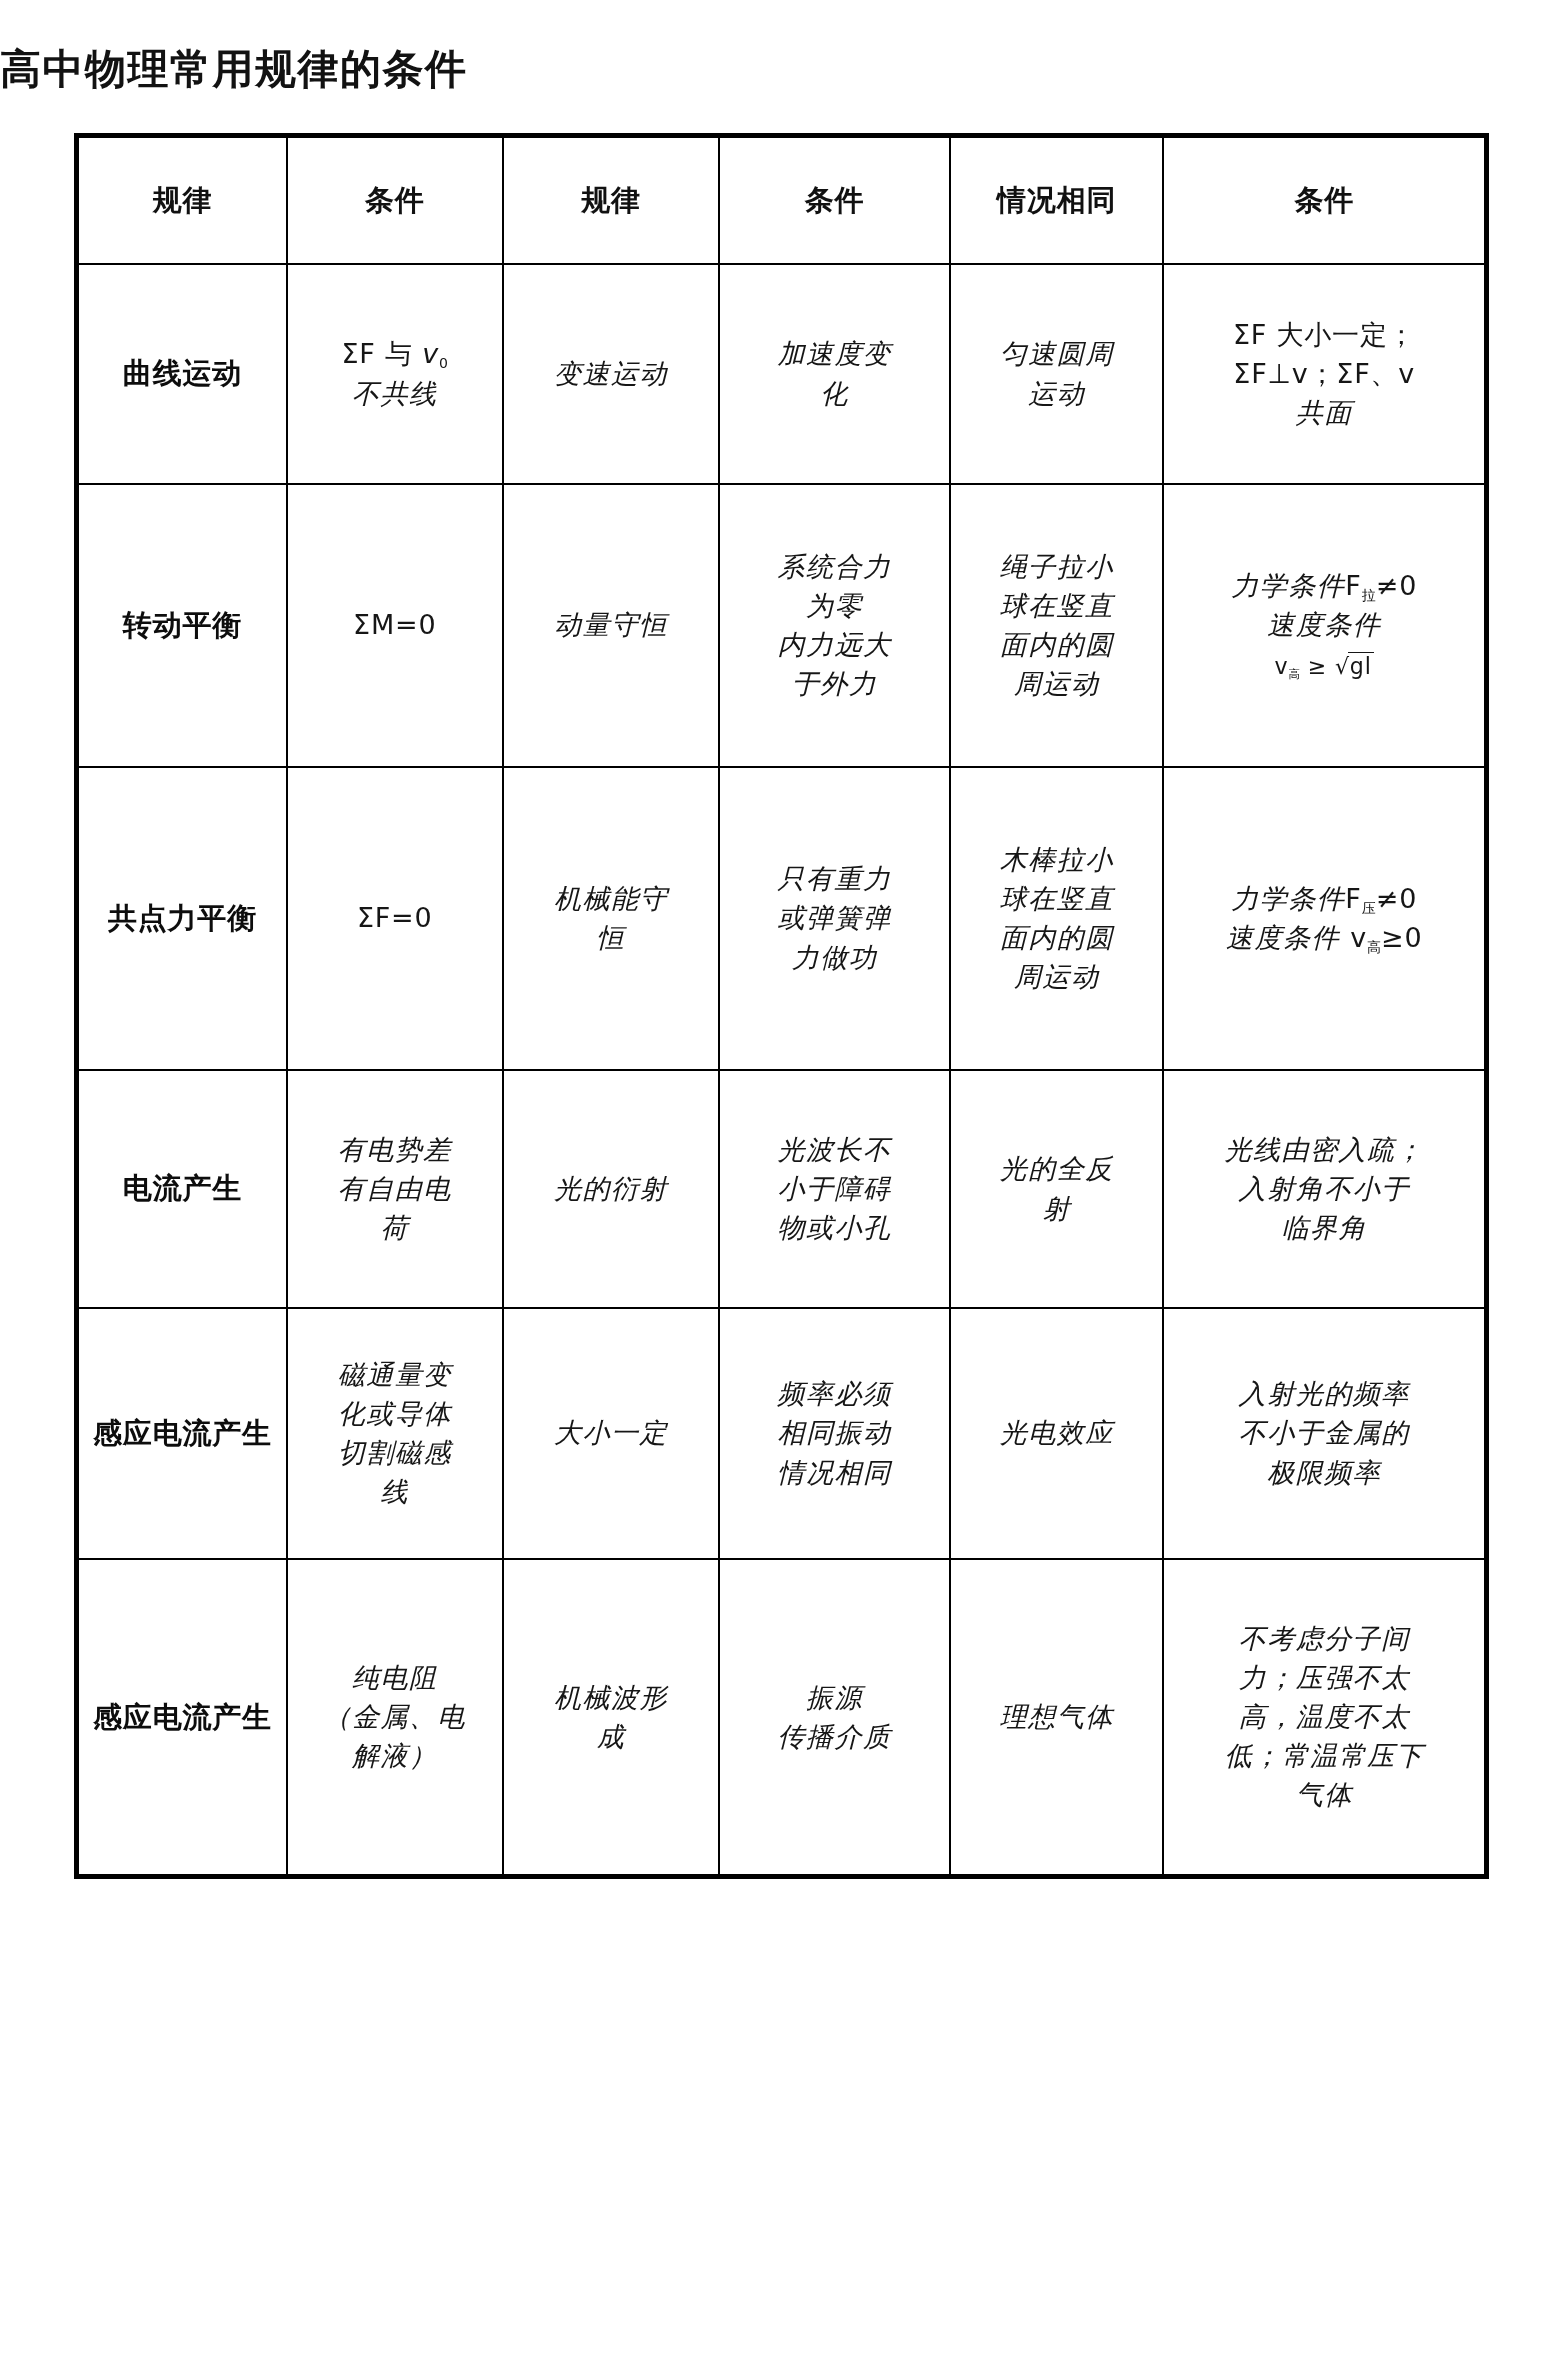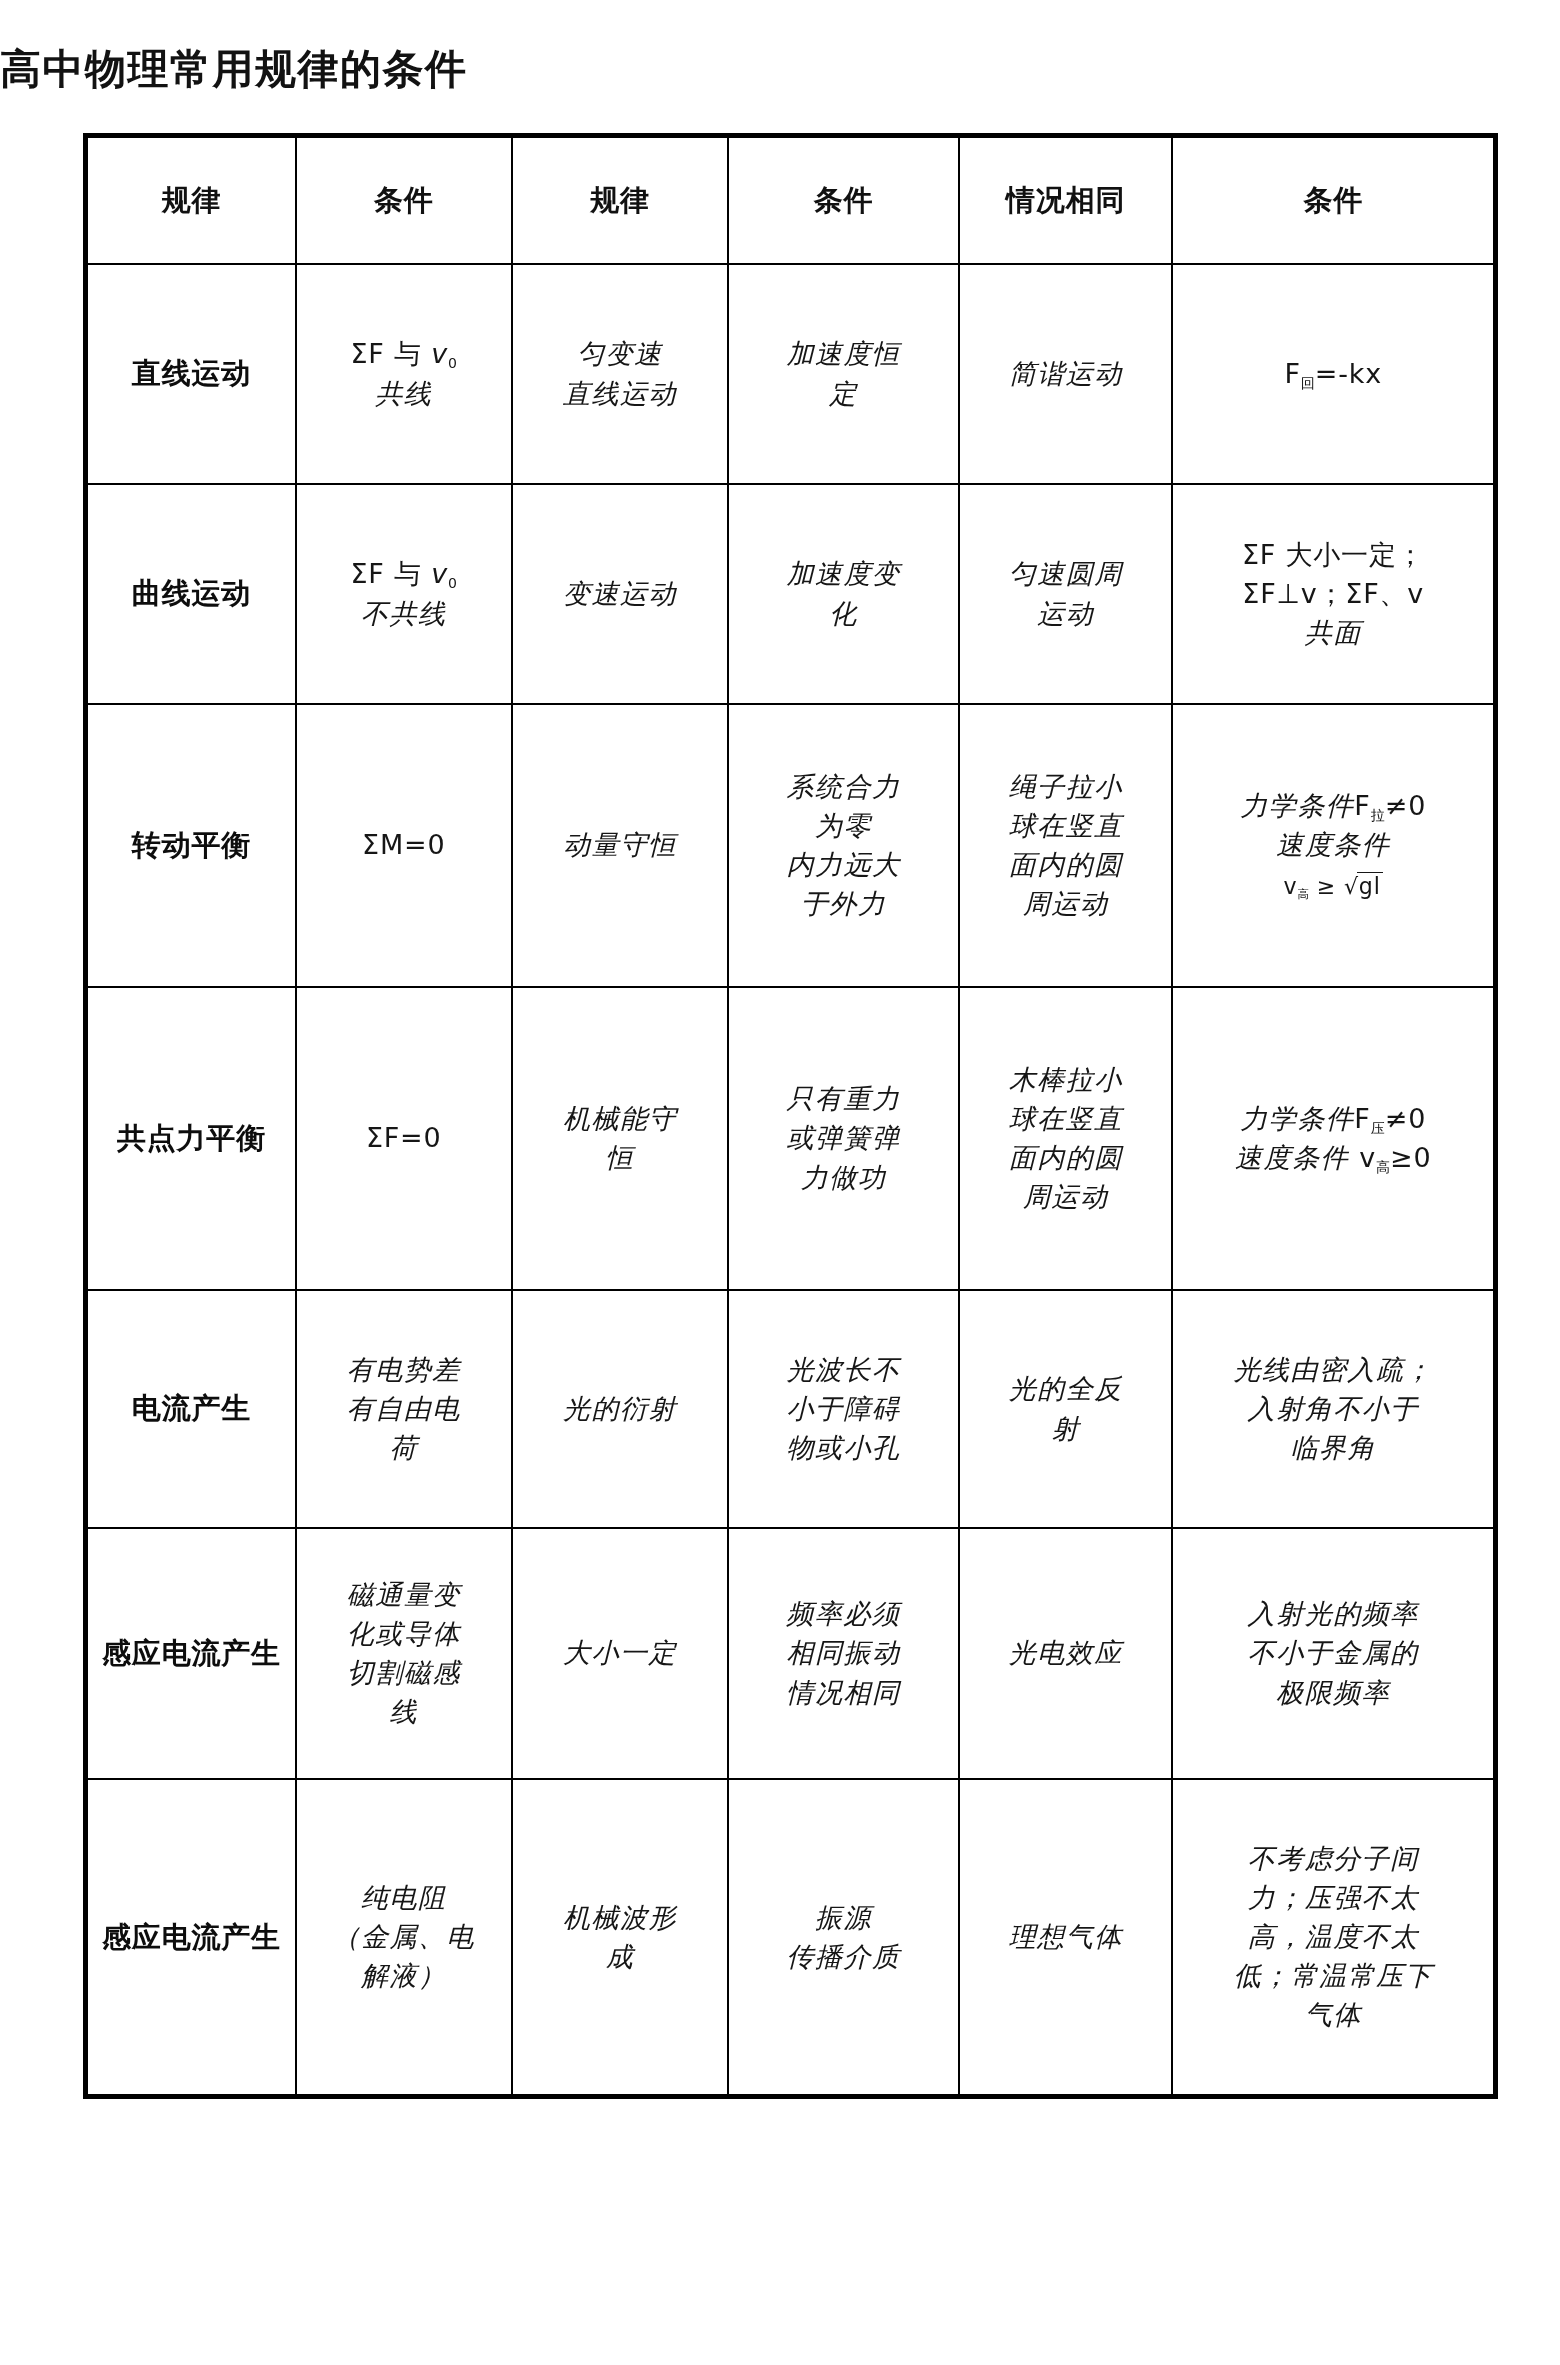--- a/index.html
+++ b/index.html
@@ -28,21 +28,21 @@
     font-weight: bold;
     font-size: 41px;
     letter-spacing: 1.5px;
     color: #121212;
     padding-top: 47px;
     padding-bottom: 0;
     line-height: 1.1;
   }
   .table-wrap {
     position: absolute;
-    left: 83px;
+    left: 74px;
     top: 133px;
     width: 1415px;
   }
   table.grid {
     width: 100%;
     border-collapse: collapse;
     table-layout: fixed;
     border: 5.3px solid #000000;
     background: #ffffff;
   }
@@ -141,32 +141,20 @@
           <th>规律</th>
           <th>条件</th>
           <th>规律</th>
           <th>条件</th>
           <th>情况相同</th>
           <th>条件</th>
         </tr>
       </thead>
       <tbody>
 
-        <tr class="r0">
-          <td class="rowlabel">直线运动</td>
-          <td class="hand">
-            <span class="formula nowrap">ΣF 与 <i>v</i><span class="sub">0</span></span><br>共线
-          </td>
-          <td class="hand">匀变速<br>直线运动</td>
-          <td class="hand">加速度恒<br>定</td>
-          <td class="hand">简谐运动</td>
-          <td class="hand">
-            <span class="formula nowrap">F<span class="sub">回</span>=-kx</span>
-          </td>
-        </tr>
 
         <tr class="r1">
           <td class="rowlabel">曲线运动</td>
           <td class="hand">
             <span class="formula nowrap">ΣF 与 <i>v</i><span class="sub">0</span></span><br>不共线
           </td>
           <td class="hand">变速运动</td>
           <td class="hand">加速度变<br>化</td>
           <td class="hand">匀速圆周<br>运动</td>
           <td class="hand">

